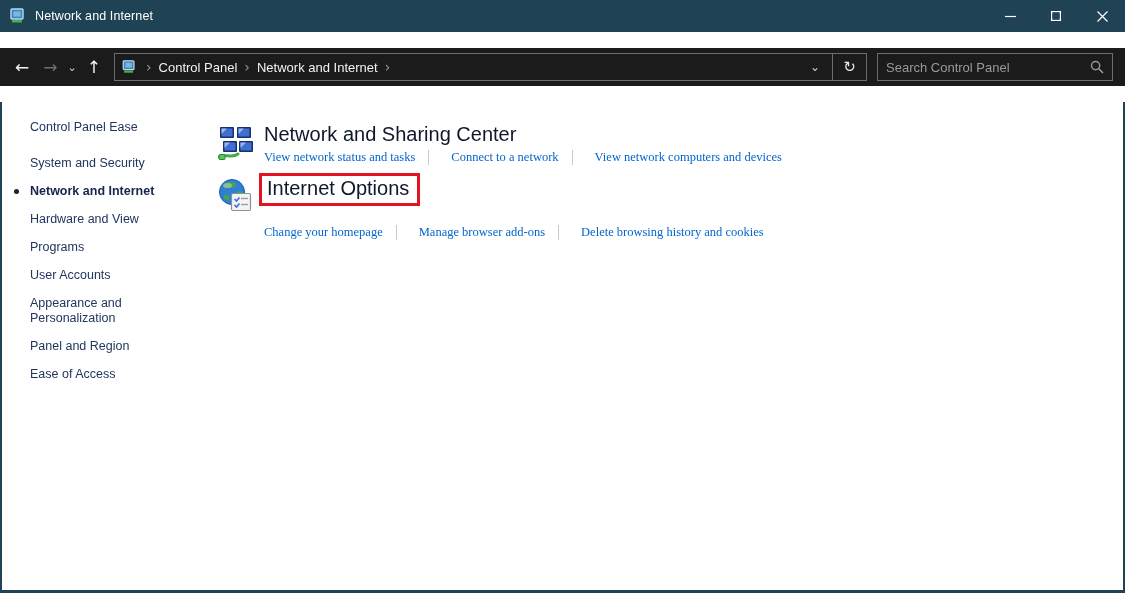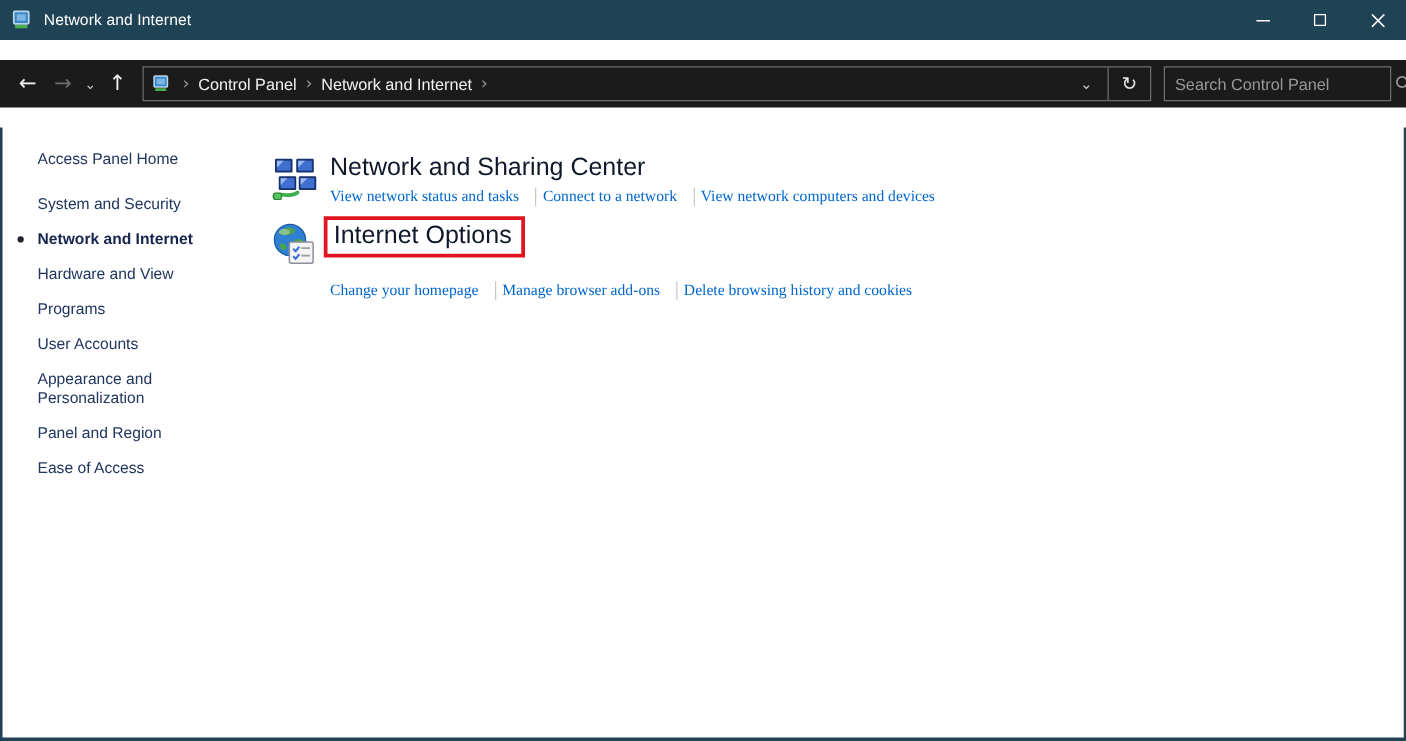--- a/index.html
+++ b/index.html
@@ -46,21 +46,21 @@
   .breadcrumb-spacer { flex: 1; }
   .crumb-dropdown {
     color: #cfcfcf; font-size: 12px; padding: 0 12px; cursor: pointer; align-self: stretch;
     display: flex; align-items: center; background: none; border: none; font-family: "DejaVu Sans", sans-serif;
   }
   .refresh-btn {
     align-self: stretch; width: 34px; border: none; border-left: 1px solid #6e6e6e;
     background: none; color: #e8e8e8; font-size: 15px; cursor: pointer; font-family: "DejaVu Sans", sans-serif;
   }
   .search-box {
-    width: 182px; height: 28px; border: 1px solid #6e6e6e; background: #1b1b1b;
+    width: 236px; height: 28px; border: 1px solid #6e6e6e; background: #1b1b1b;
     display: flex; align-items: center; padding: 0 8px;
   }
   .search-input {
     flex: 1; background: transparent; border: none; outline: none;
     color: #d8d8d8; font-size: 13px; font-family: "Liberation Sans", sans-serif;
   }
   .search-input::placeholder { color: #9a9a9a; opacity: 1; }
   .search-glyph { flex-shrink: 0; cursor: pointer; display: flex; align-items: center; }
 
   
@@ -88,21 +88,21 @@
   .section-title {
     color: #0f172a; font-size: 20px; text-decoration: none; cursor: pointer; display: inline-block;
   }
   .highlight-box {
     display: inline-block; border: 3px solid #e11422; padding: 1px 8px 3px 5px; margin: -3px 0 12px -5px;
   }
   .section-links { margin-top: 4px; display: flex; align-items: center; font-family: Liberation Serif, serif; }
   .task-link {
     color: #0066cc; font-size: 12.5px; text-decoration: none; cursor: pointer; white-space: nowrap;
   }
-  .task-link + .task-link { border-left: 1px solid #c9c9c9; padding-left: 5px; margin-left: 13px; }
+  .task-link + .task-link { border-left: 1px solid #c9c9c9; padding-left: 22px; margin-left: 13px; }
   .section.highlighted .section-links { margin-top: 7px; text-align: right; }
 </style>
 </head>
 <body>
 
 <div class="window">
 
   <div class="titlebar">
     <span class="titlebar-icon">
       <svg width="18" height="18" viewBox="0 0 18 18">
@@ -161,21 +161,21 @@
           <circle cx="5.6" cy="5.6" r="4.1" fill="none" stroke="#9a9a9a" stroke-width="1.4"></circle>
           <line x1="8.8" y1="8.8" x2="13" y2="13" stroke="#9a9a9a" stroke-width="1.6"></line>
         </svg>
       </span>
     </div>
   </div>
 
   <div class="content">
 
     <div class="sidebar">
-      <a class="side-link side-home">Access Panel Home</a>
+      <a class="side-link side-home">Control Panel Ease</a>
       <a class="side-link">System and Security</a>
       <a class="side-link active">
         <span class="side-bullet"></span><span>Network and Internet</span>
       </a>
       <a class="side-link">Hardware and View</a>
       <a class="side-link">Programs</a>
       <a class="side-link">User Accounts</a>
       <a class="side-link">Appearance and Personalization</a>
       <a class="side-link">Panel and Region</a>
       <a class="side-link">Ease of Access</a>

